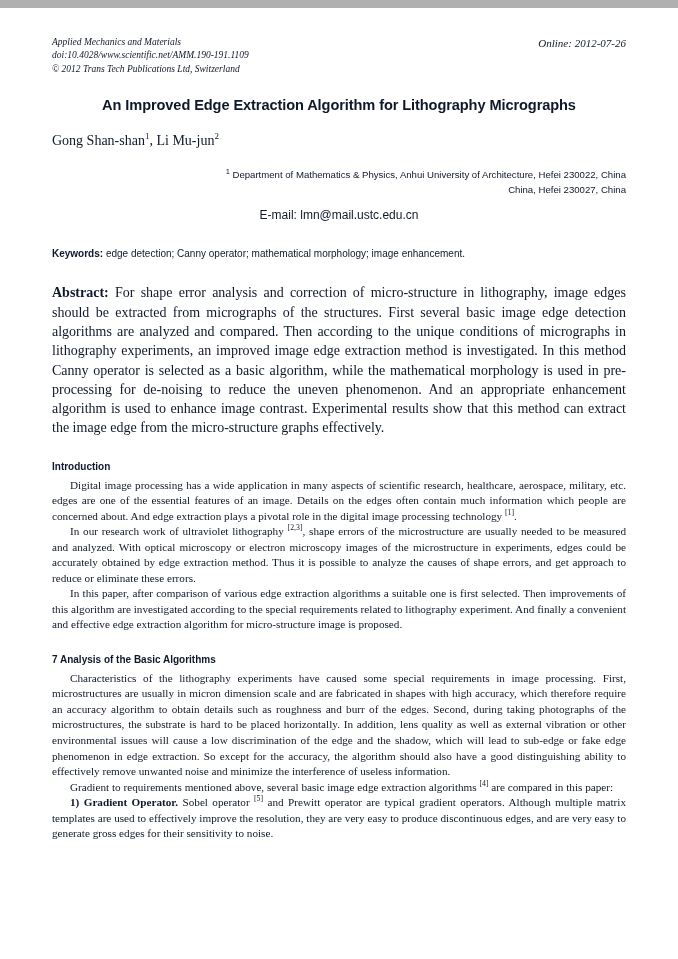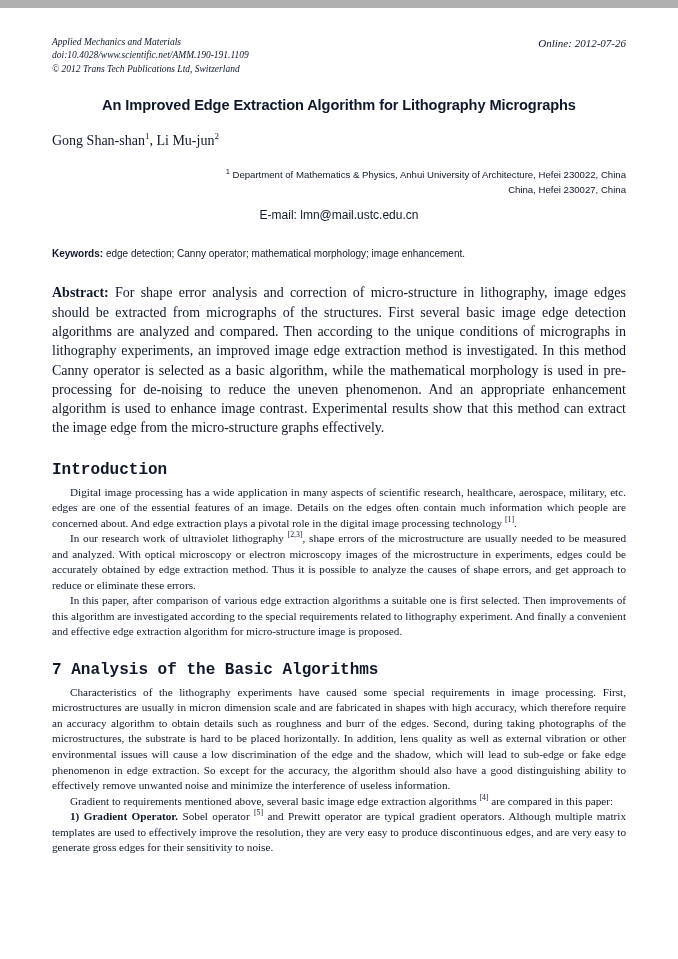--- a/index.html
+++ b/index.html
@@ -66,23 +66,23 @@
   }
   .keywords b { font-weight: bold; }
   .abstract {
     font-size: 14px;
     margin-top: 22px;
     text-align: justify;
     line-height: 1.38;
   }
   .abstract b { font-weight: bold; }
   .section-head {
-    font-family: Liberation Mono, monospace;
+    font-family: Liberation Sans, sans-serif;
     font-weight: bold;
-    font-size: 16px;
+    font-size: 10px;
     margin-top: 23px;
     margin-bottom: 6px;
   }
   p.body {
     font-size: 11.2px;
     text-align: justify;
     line-height: 1.385;
     margin: 0;
     text-indent: 18px;
   }

